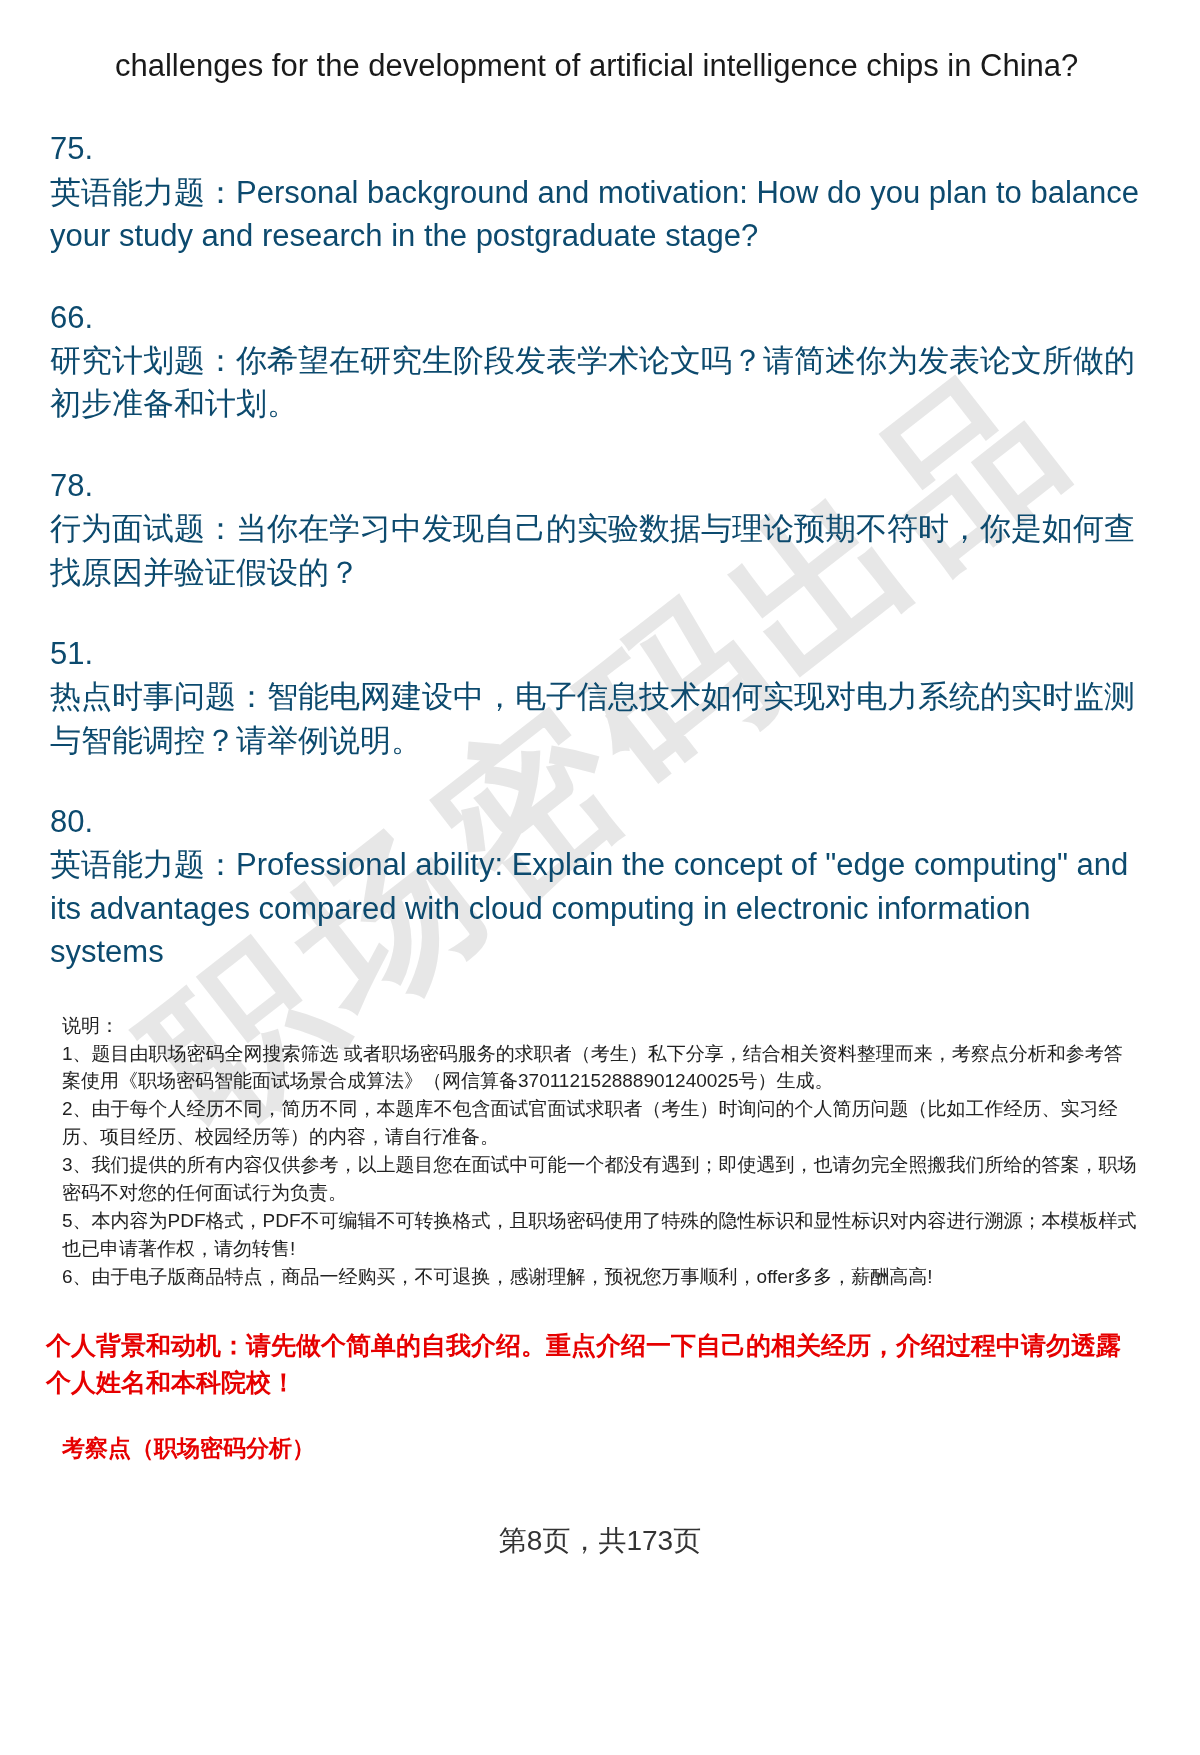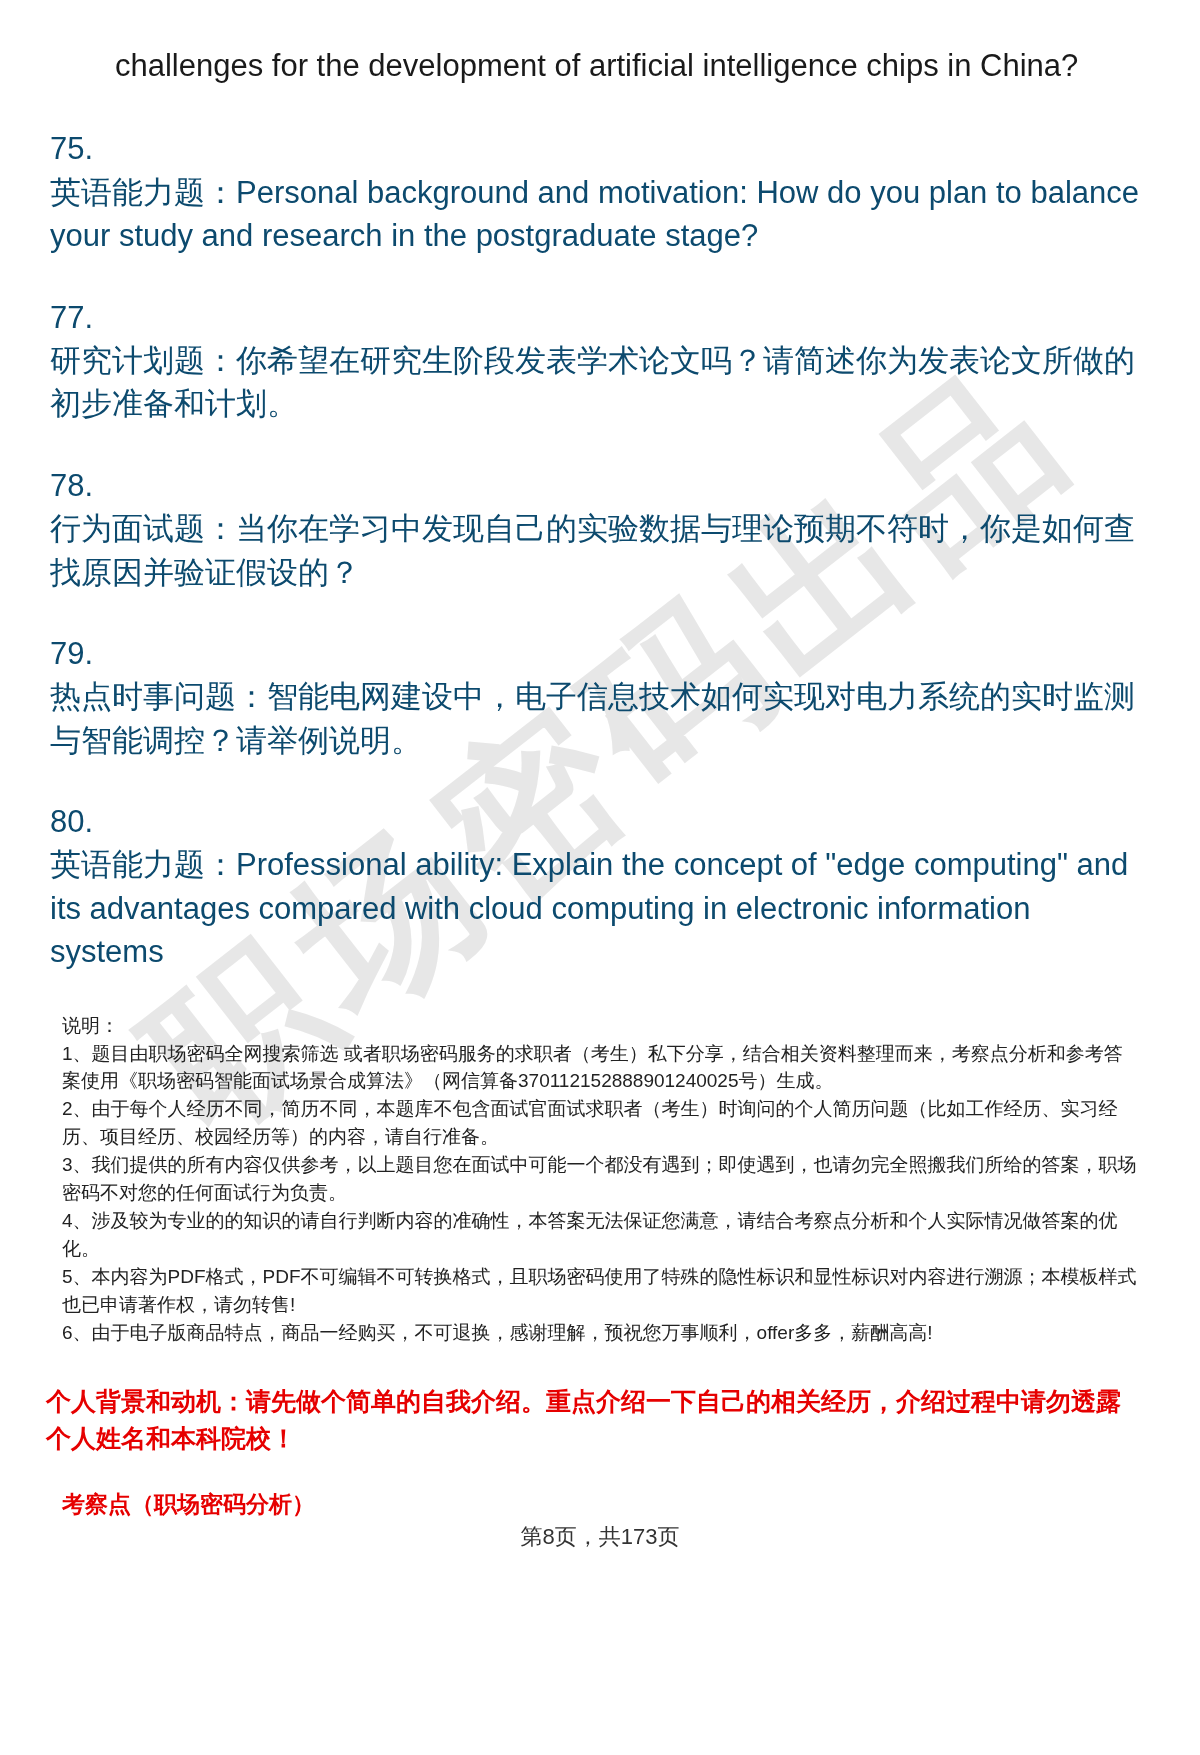--- a/index.html
+++ b/index.html
@@ -72,21 +72,21 @@
     font-size: 23px;
     line-height: 1.4;
     font-weight: 700;
   }
   .footer {
     position: absolute;
     left: 0;
     right: 0;
     top: 1522px;
     text-align: center;
-    font-size: 22px;
+    font-size: 28px;
     color: #333333;
     z-index: 1;
   }
 </style>
 </head>
 <body>
 
 <div class="page">
 
   <div class="watermark">职场密码出品</div>
@@ -94,43 +94,42 @@
   <div class="content">
 
     <p class="continuation">challenges for the development of artificial intelligence chips in China?</p>
 
     <ol class="questions">
       <li class="question">
         <span class="q-num">75.</span>
         <span class="q-text">英语能力题：Personal background and motivation: How do you plan to balance your study and research in the postgraduate stage?</span>
       </li>
       <li class="question">
-        <span class="q-num">77.</span>
+        <span class="q-num">66.</span>
         <span class="q-text">研究计划题：你希望在研究生阶段发表学术论文吗？请简述你为发表论文所做的初步准备和计划。</span>
       </li>
       <li class="question">
         <span class="q-num">78.</span>
         <span class="q-text">行为面试题：当你在学习中发现自己的实验数据与理论预期不符时，你是如何查找原因并验证假设的？</span>
       </li>
       <li class="question">
-        <span class="q-num">79.</span>
+        <span class="q-num">51.</span>
         <span class="q-text">热点时事问题：智能电网建设中，电子信息技术如何实现对电力系统的实时监测与智能调控？请举例说明。</span>
       </li>
       <li class="question">
         <span class="q-num">80.</span>
         <span class="q-text">英语能力题：Professional ability: Explain the concept of "edge computing" and its advantages compared with cloud computing in electronic information systems</span>
       </li>
     </ol>
 
     <div class="notes">
       <p>说明：</p>
       <p>1、题目由职场密码全网搜索筛选 或者职场密码服务的求职者（考生）私下分享，结合相关资料整理而来，考察点分析和参考答案使用《职场密码智能面试场景合成算法》（网信算备370112152888901240025号）生成。</p>
       <p>2、由于每个人经历不同，简历不同，本题库不包含面试官面试求职者（考生）时询问的个人简历问题（比如工作经历、实习经历、项目经历、校园经历等）的内容，请自行准备。</p>
       <p>3、我们提供的所有内容仅供参考，以上题目您在面试中可能一个都没有遇到；即使遇到，也请勿完全照搬我们所给的答案，职场密码不对您的任何面试行为负责。</p>
-      <p>4、涉及较为专业的的知识的请自行判断内容的准确性，本答案无法保证您满意，请结合考察点分析和个人实际情况做答案的优化。</p>
       <p>5、本内容为PDF格式，PDF不可编辑不可转换格式，且职场密码使用了特殊的隐性标识和显性标识对内容进行溯源；本模板样式也已申请著作权，请勿转售!</p>
       <p>6、由于电子版商品特点，商品一经购买，不可退换，感谢理解，预祝您万事顺利，offer多多，薪酬高高!</p>
     </div>
 
     <p class="red-para" style="color: rgb(230, 0, 0); margin-left: 46px;">个人背景和动机：请先做个简单的自我介绍。重点介绍一下自己的相关经历，介绍过程中请勿透露个人姓名和本科院校！</p>
 
     <p class="red-heading" style="color: rgb(230, 0, 0);">考察点（职场密码分析）</p>
 
   </div>
 

